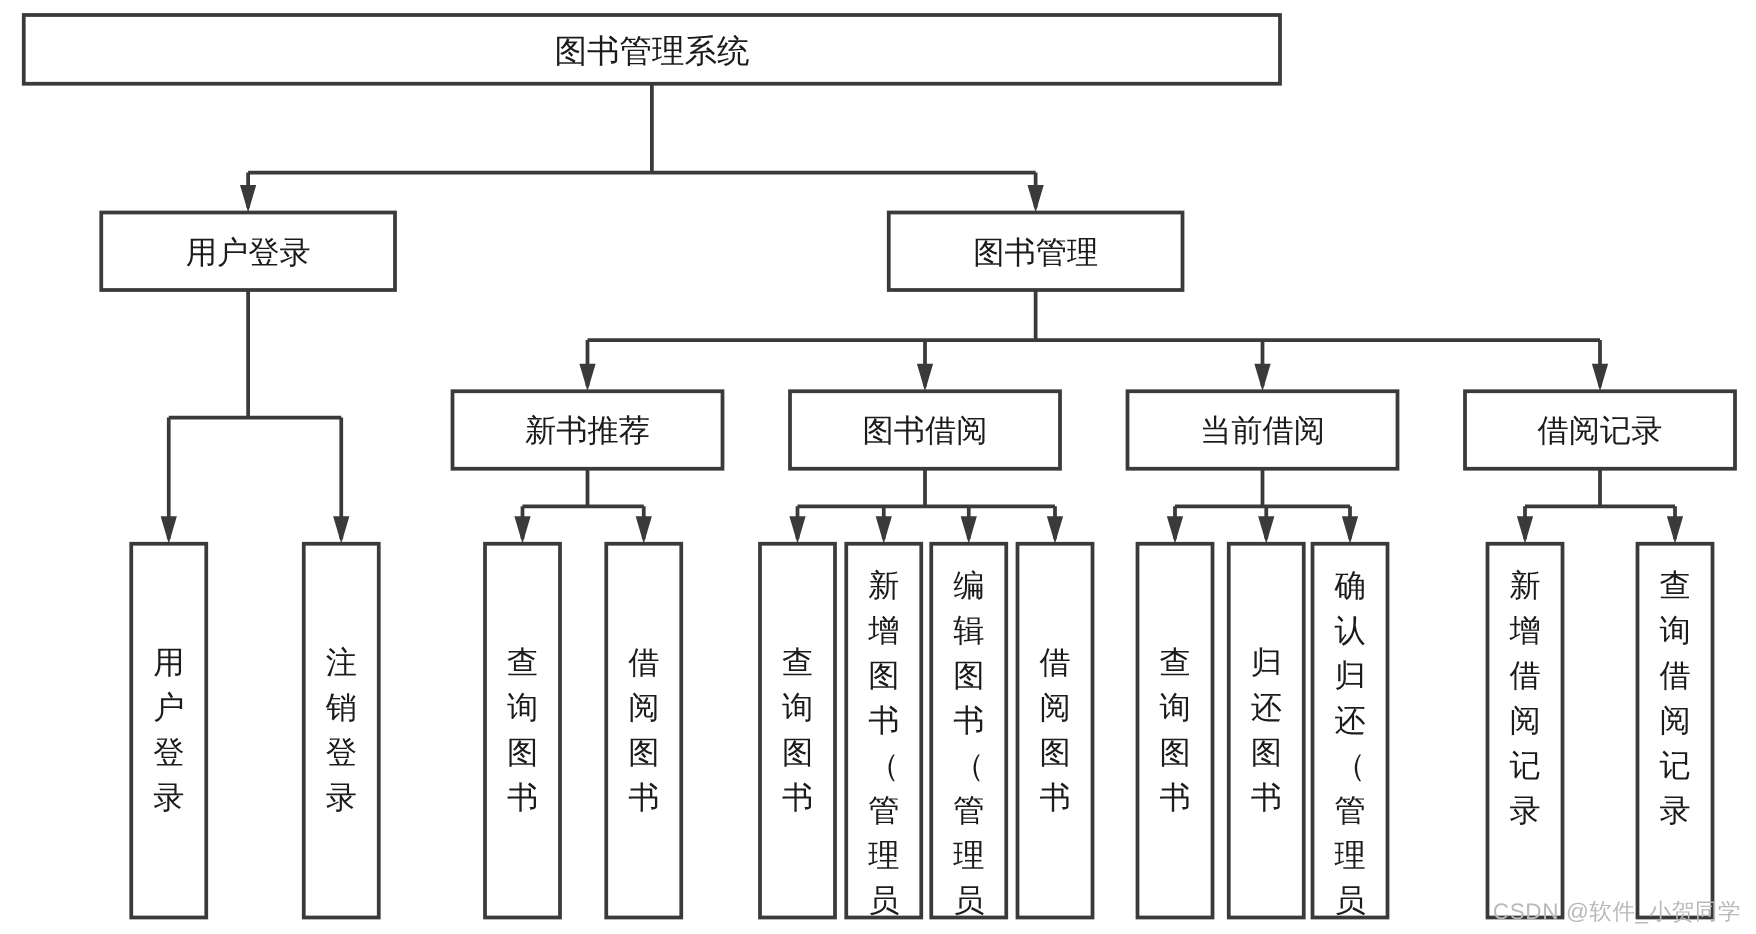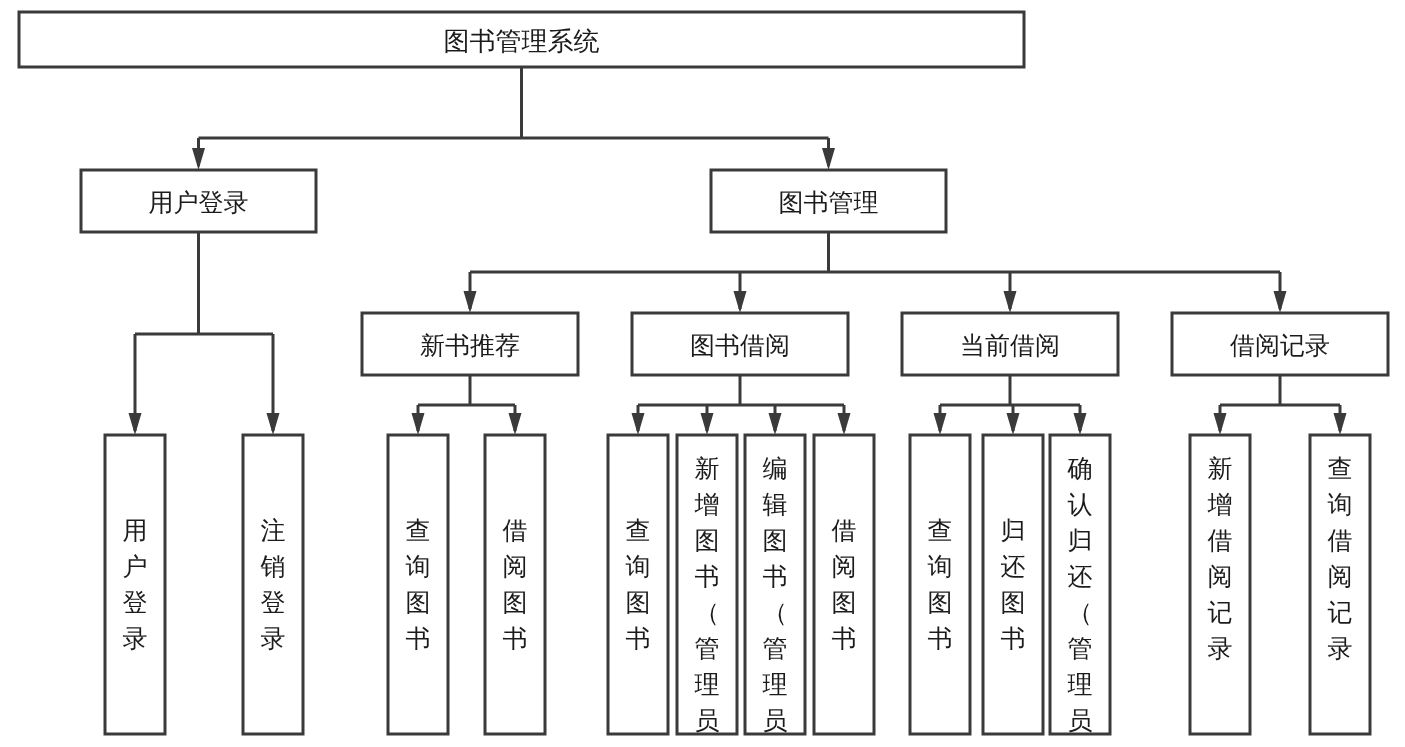--- a/index.html
+++ b/index.html
@@ -219,13 +219,14 @@
         <g>
           <rect x="1190" y="435" width="60" height="299" class="node-box"></rect>
           <text x="1220" y="477" class="node-label-v"><tspan x="1220" dy="0">新</tspan><tspan x="1220" dy="36">增</tspan><tspan x="1220" dy="36">借</tspan><tspan x="1220" dy="36">阅</tspan><tspan x="1220" dy="36">记</tspan><tspan x="1220" dy="36">录</tspan></text>
         </g>
         <g>
           <rect x="1310" y="435" width="60" height="299" class="node-box"></rect>
           <text x="1340" y="477" class="node-label-v"><tspan x="1340" dy="0">查</tspan><tspan x="1340" dy="36">询</tspan><tspan x="1340" dy="36">借</tspan><tspan x="1340" dy="36">阅</tspan><tspan x="1340" dy="36">记</tspan><tspan x="1340" dy="36">录</tspan></text>
         </g>
       </g>
   </svg>
+  <div class="watermark">CSDN @软件_小贺同学</div>
 </div>
 
 </body></html>

